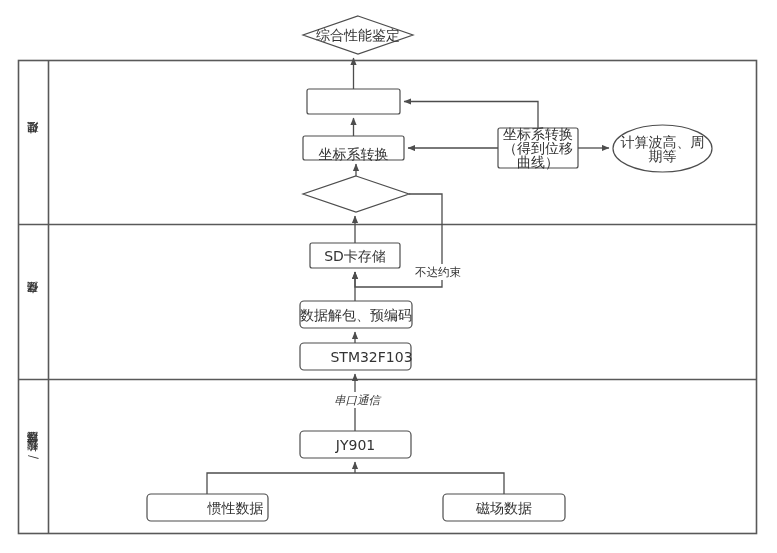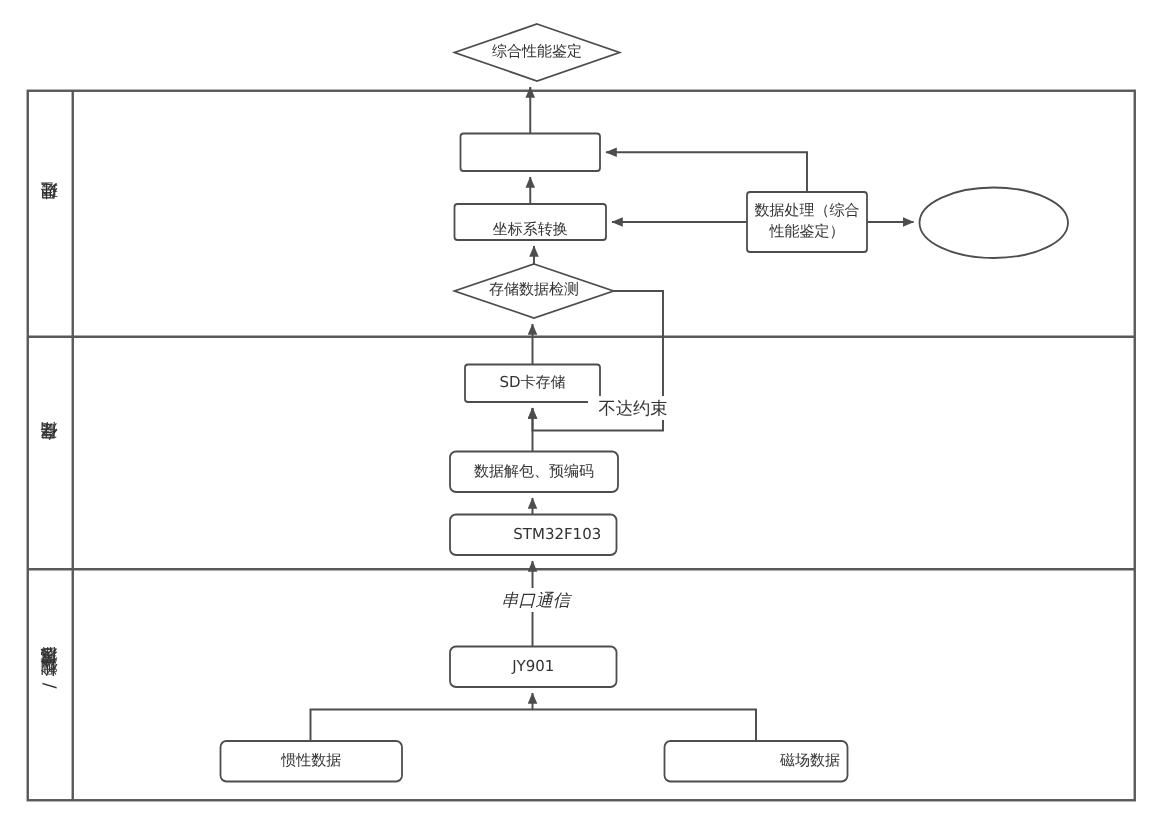--- a/index.html
+++ b/index.html
@@ -10,21 +10,21 @@
     overflow:hidden;
     position:relative;
   }
   #stage{position:absolute;left:0;top:0;width:777px;height:553px;}
   svg#canvas{position:absolute;left:0;top:0;width:777px;height:553px;}
 
   .nodeLabel{
     position:absolute;
     display:flex;align-items:center;justify-content:center;
     text-align:center;
-    font-size:10px;
+    font-size:14px;
     line-height:14px;
     color:#333333;
     pointer-events:none;
     white-space:pre-line;
   }
   .edgeLabel{
     position:absolute;
     display:flex;align-items:center;justify-content:center;
     font-size:11.5px;
     color:#333333;
@@ -95,25 +95,25 @@
       <path d="M355,473 L355,462" marker-end="url(#arrow)"></path>
     </g>
   </svg>
 
   <div class="laneLabel" style="left:18px;top:60px;width:30px;height:164px;">处理层</div>
   <div class="laneLabel" style="left:18px;top:224px;width:30px;height:155px;">存储层</div>
   <div class="laneLabel" style="left:18px;top:379px;width:30px;height:154px;">检测/传感器层</div>
 
   <div class="nodeLabel" style="left:303px;top:16px;width:110px;height:38px;">综合性能鉴定</div>
   <div class="nodeLabel" style="left:303px;top:136px;width:101px;height:36px;">坐标系转换</div>
-  <div class="nodeLabel" style="left:500px;top:128px;width:76px;height:40px;">数据处理（综合性能鉴定）</div>
-  <div class="nodeLabel" style="left:303px;top:176px;width:106px;height:36px;">存储数据检测</div>
+  <div class="nodeLabel" style="left:500px;top:128px;width:76px;height:40px;">坐标系转换（得到位移曲线）</div>
+  <div class="nodeLabel" style="left:616px;top:125px;width:93px;height:47px;">计算波高、周期等</div>
   <div class="nodeLabel" style="left:310px;top:243px;width:90px;height:25px;">SD卡存储</div>
   <div class="nodeLabel" style="left:300px;top:301px;width:112px;height:27px;">数据解包、预编码</div>
   <div class="nodeLabel" style="left:300px;top:343px;width:111px;height:27px;margin-left:16px;">STM32F103</div>
   <div class="nodeLabel" style="left:300px;top:431px;width:111px;height:27px;border-radius:12px;">JY901</div>
-  <div class="nodeLabel" style="left:147px;top:494px;width:121px;height:27px;">惯性数据</div>
-  <div class="nodeLabel" style="left:443px;top:494px;width:122px;height:27px;padding-left:36px;">磁场数据</div>
+  <div class="nodeLabel" style="left:147px;top:494px;width:121px;height:27px;padding-left:28px;">惯性数据</div>
+  <div class="nodeLabel" style="left:443px;top:494px;width:122px;height:27px;">磁场数据</div>
 
-  <div class="edgeLabel" style="left:392px;top:264px;width:56px;height:16px;">不达约束</div>
+  <div class="edgeLabel" style="left:408px;top:264px;width:56px;height:16px;">不达约束</div>
   <div class="edgeLabel" style="left:327px;top:392px;width:56px;height:16px;font-style:italic;">串口通信</div>
 
 </div>
 
 </body></html>

